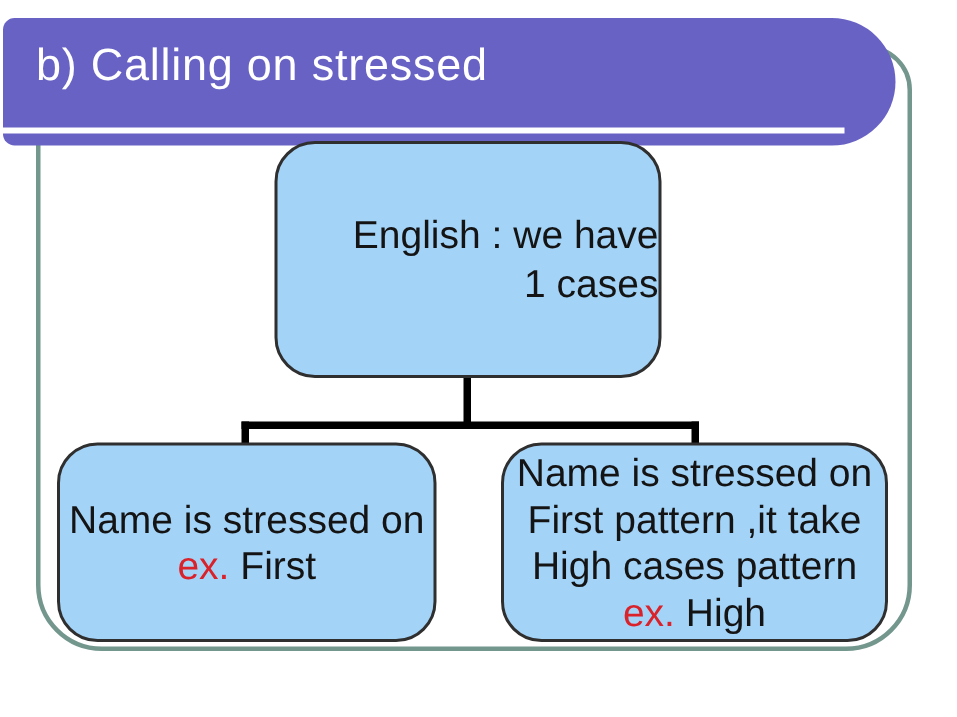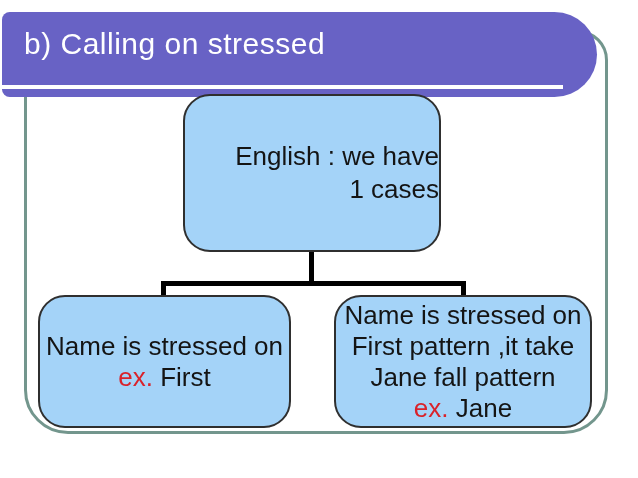--- a/index.html
+++ b/index.html
@@ -99,19 +99,19 @@
   <div class="node node-left">
     <div>Name is stressed on</div>
     <div>
       <span class="ex">ex.</span><span>First</span>
     </div>
   </div>
 
   <div class="node node-right">
     <div>Name is stressed on</div>
     <div>First pattern ,it take</div>
-    <div>Jane fall pattern</div>
+    <div>High cases pattern</div>
     <div>
-      <span class="ex">ex.</span><span>Jane</span>
+      <span class="ex">ex.</span><span>High</span>
     </div>
   </div>
 
 </div>
 
 </body></html>

